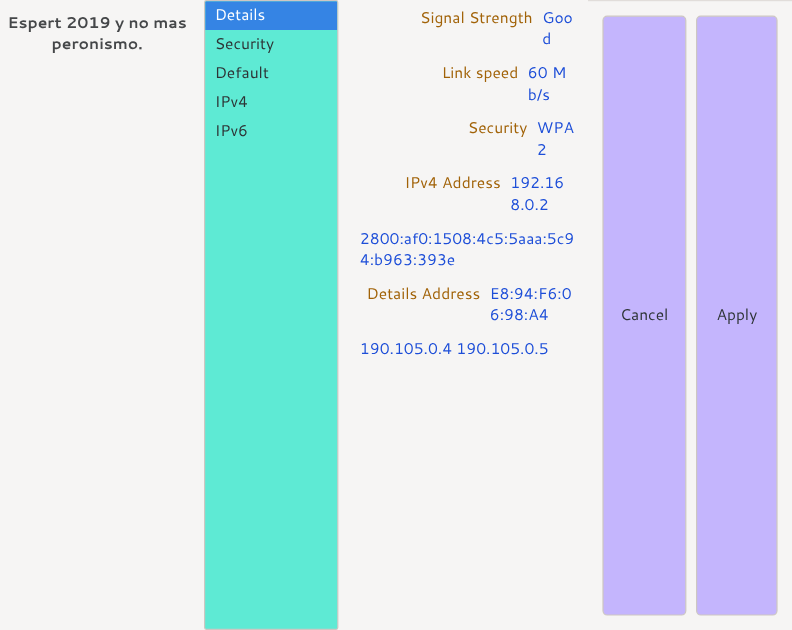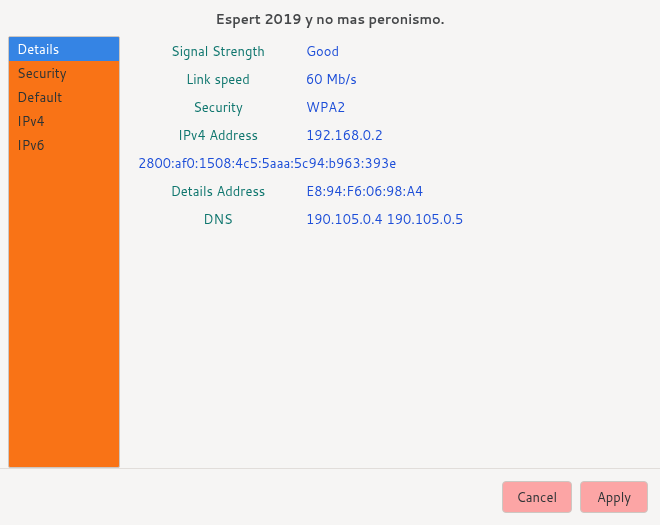--- a/index.html
+++ b/index.html
@@ -8,41 +8,41 @@
     width: 660px;
     height: 525px;
     font-family: "Cantarell", "DejaVu Sans", "Segoe UI", sans-serif;
     font-size: 13px;
     color: #2e3436;
     background: #f6f5f4;
     overflow: hidden;
   }
   .window {
     display: flex;
-    flex-direction: column;
+    flex-direction: row;
     width: 100%;
     height: 100%;
     box-sizing: border-box;
   }
   .titlebar {
     text-align: center;
     font-weight: bold;
     padding: 10px 0 8px 0;
     color: #454749;
   }
   .body {
     flex: 1;
     display: flex;
     padding: 0 8px 0 8px;
     gap: 10px;
     min-height: 0;
   }
   .sidebar {
     width: 112px;
-    background: #f97316;
+    background: #5eead4;
     border: 1px solid #cdc7c2;
     border-radius: 2px;
     box-sizing: border-box;
     overflow: hidden;
     display: flex;
     flex-direction: column;
   }
   .side-item {
     padding: 3px 8px;
     line-height: 18px;
@@ -57,39 +57,39 @@
     flex: 1;
     padding: 6px 0 0 8px;
   }
   .row {
     display: flex;
     align-items: baseline;
     margin-bottom: 10px;
   }
   .row .label {
     width: 160px;
-    text-align: center;
-    color: #0f766e;
+    text-align: right;
+    color: #a16207;
     padding-right: 8px;
   }
   .row .value {
     color: #1d4ed8;
     word-break: break-all;
   }
   .footer {
     display: flex;
     justify-content: flex-end;
     gap: 8px;
     padding: 12px;
     border-top: 1px solid #e1ddda;
   }
   .btn {
     min-width: 68px;
     padding: 6px 14px;
-    background: #fca5a5;
+    background: #c4b5fd;
     border: 1px solid #cdc7c2;
     border-radius: 4px;
     font: inherit;
     color: #2e3436;
     cursor: pointer;
     box-sizing: border-box;
     text-align: center;
   }
 </style>
 </head>
@@ -125,21 +125,20 @@
           <div class="value">192.168.0.2</div>
         </div>
         <div class="row">
           <div class="value">2800:af0:1508:4c5:5aaa:5c94:b963:393e</div>
         </div>
         <div class="row">
           <div class="label">Details Address</div>
           <div class="value">E8:94:F6:06:98:A4</div>
         </div>
         <div class="row">
-          <div class="label">DNS</div>
           <div class="value">190.105.0.4 190.105.0.5</div>
         </div>
       </div>
   </div>
 
   <div class="footer">
     <button class="btn">Cancel</button>
     <button class="btn">Apply</button>
   </div>
 

